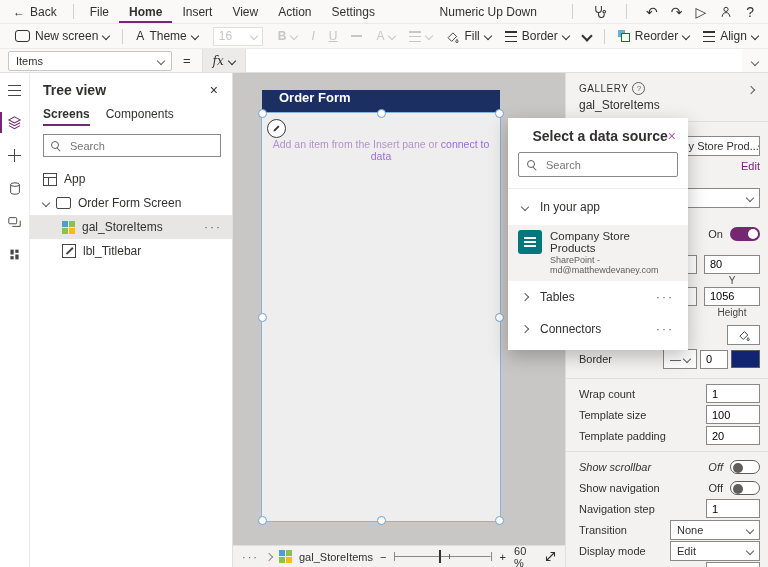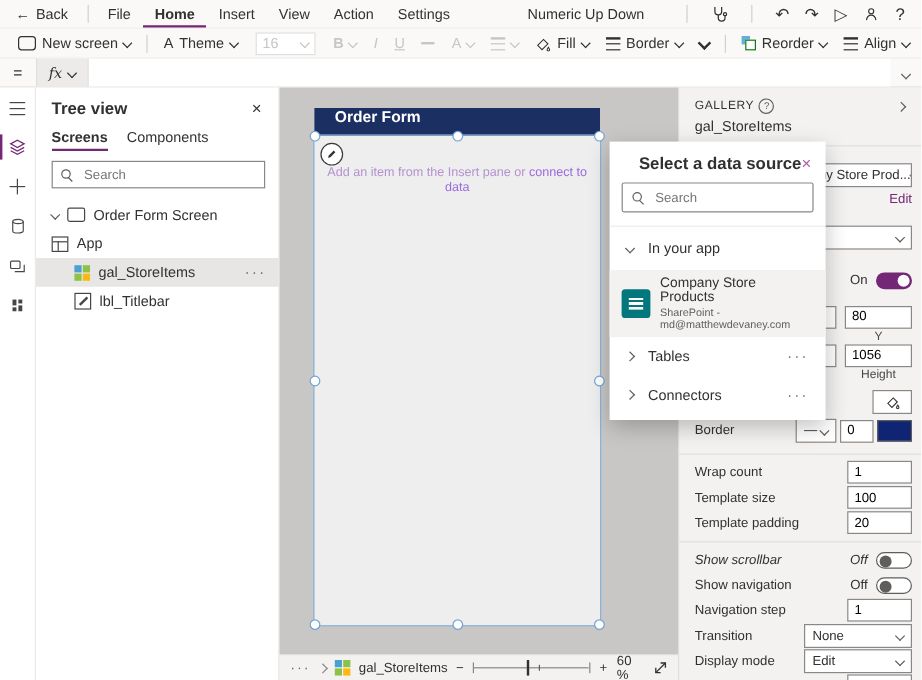--- a/index.html
+++ b/index.html
@@ -149,21 +149,21 @@
   #popup{position:absolute;left:508px;top:118px;width:180px;background:#fff;z-index:20;
          box-shadow:0 6px 18px rgba(0,0,0,.25);}
   .pphead{display:flex;justify-content:flex-end;align-items:center;padding:10px 12px 7px;}
   .pptitle{font-size:14px;font-weight:bold;}
   .ppclose{color:#a75fa7;font-size:14px;}
   .ppsearch{margin:1px 10px 11px;height:23px;border:1px solid #8a8886;border-radius:2px;
             display:flex;align-items:center;gap:7px;padding:0 8px;}
   .ppsearch input{border:none;outline:none;flex:1;font:inherit;font-size:11px;background:transparent;}
   .ppdiv{height:1px;background:#edebe9;}
   .ppsection{display:flex;align-items:center;gap:12px;padding:11px 14px;color:#323130;}
-  .ppitem{display:flex;align-items:center;gap:8px;padding:5px 10px 6px;background:#f3f2f1;}
+  .ppitem{display:flex;align-items:flex-start;gap:8px;padding:5px 10px 6px;background:#f3f2f1;}
   .dsicon{width:24px;height:24px;border-radius:3px;background:#03787c;display:flex;align-items:center;justify-content:center;flex:none;}
   .dsicon i{width:12px;height:10px;background:repeating-linear-gradient(#fff 0 2px,transparent 2px 4px);}
   .ppit-title{font-size:11.5px;}
   .ppit-sub{font-size:9px;color:#605e5c;margin-top:1px;}
   .ppgroup{display:flex;align-items:center;gap:12px;padding:9px 14px;}
   .ppgroup .dots{margin-left:auto;color:#605e5c;letter-spacing:2px;}
 
   
   #footer{position:absolute;left:233px;top:545px;width:332px;height:22px;background:#f3f2f1;
           border-top:1px solid #e1dfdd;display:flex;align-items:center;gap:7px;padding:0 9px;
@@ -281,20 +281,24 @@
       <span class="cv"></span>
     </span>
     <span class="rbtn dis">
       
       
       
     </span>
   </div>
 
   <div id="fbar">
+    <span class="propsel">
+      <span>Items</span>
+      <span class="cv"></span>
+    </span>
     <span class="eq">=</span>
     <span class="fxbtn">
       <span class="fxlbl">fx</span>
       <span class="cv"></span>
     </span>
     <input class="fxinput" style="">
     <span class="fbchev">
       <span class="cv"></span>
     </span>
   </div>
@@ -342,27 +346,27 @@
     </div>
     <div class="ttabs">
       <span class="ttab active">Screens</span>
       <span class="ttab">Components</span>
     </div>
     <div class="tsearch">
       <span class="mag"></span>
       <input placeholder="Search" style="">
     </div>
     <div class="titem">
+      <span class="appico"></span>
+      <span>App</span>
+    </div>
+    <div class="titem">
       <span class="cv" style="color:#605e5c;"></span>
       <span class="scrnico"></span>
       <span>Order Form Screen</span>
-    </div>
-    <div class="titem">
-      <span class="appico"></span>
-      <span>App</span>
     </div>
     <div class="titem child sel">
       <span class="galico">
           <i></i>
           <i></i>
           <i></i>
           <i></i>
         </span>
       <span>gal_StoreItems</span>
       <span class="dots">···</span>

